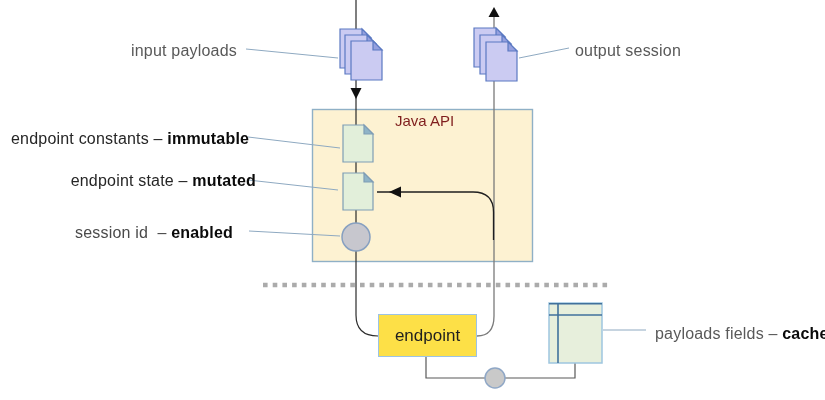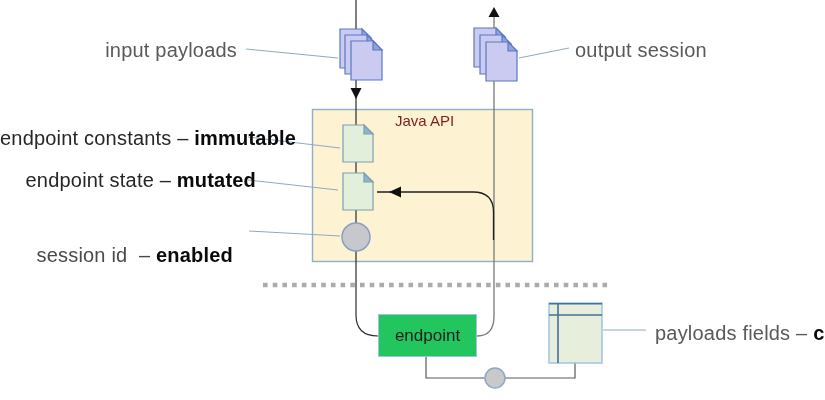--- a/index.html
+++ b/index.html
@@ -1,31 +1,31 @@
 <!DOCTYPE html>
 <html><head>
 <meta charset="utf-8">
 <style>
   html,body{margin:0;padding:0;background:#ffffff;}
   .canvas{
     position:relative;width:825px;height:400px;background:#ffffff;overflow:hidden;
     font-family:"Liberation Sans", sans-serif;
   }
   .canvas svg{position:absolute;left:0;top:0;}
-  .label{position:absolute;font-size:20px;letter-spacing:.2px;line-height:17px;}
+  .label{position:absolute;font-size:16px;letter-spacing:.2px;line-height:17px;}
   .label span,.label b{white-space:pre;}
   .lbl-right{text-align:right;}
   .gray-label{color:#595959;}
   .dark-label{color:#262626;}
-  .mid-label{color:#4a4a4a;margin-top:23px;}
+  .mid-label{color:#4a4a4a;}
   .label b{color:#0a0a0a;font-weight:700;}
   .api-title{position:absolute;left:395px;top:112px;font-size:15px;color:#7f1d1d;}
   .endpoint-box{
     position:absolute;left:378px;top:314px;width:97px;height:41px;
-    background:#22c55e;border:1px solid #9cc3e5;
+    background:#fde047;border:1px solid #9cc3e5;
     display:flex;align-items:center;justify-content:center;
     font-size:17px;color:#1f1f1f;
   }
 </style>
 </head>
 <body>
 
 <div class="canvas">
 
   <svg width="825" height="400" viewBox="0 0 825 400">
@@ -96,21 +96,21 @@
   </svg>
 
   <div class="api-title">Java API</div>
 
   <div class="endpoint-box">endpoint</div>
 
   <div class="label lbl-right gray-label" style="left:0;top:42px;width:237px;">input payloads</div>
 
   <div class="label gray-label" style="left:575px;top:42px;">output session</div>
 
-  <div class="label lbl-right dark-label" style="left:0;top:130px;width:236px;">
+  <div class="label lbl-right dark-label" style="left:11px;top:130px;width:236px;">
     <span>endpoint constants – </span><b>immutable</b>
   </div>
 
   <div class="label lbl-right dark-label" style="left:0;top:172px;width:236px;margin-left:20px;">
     <span>endpoint state – </span><b>mutated</b>
   </div>
 
   <div class="label lbl-right mid-label" style="left:0;top:224px;width:233px;">
     <span>session id  – </span><b>enabled</b>
   </div>

